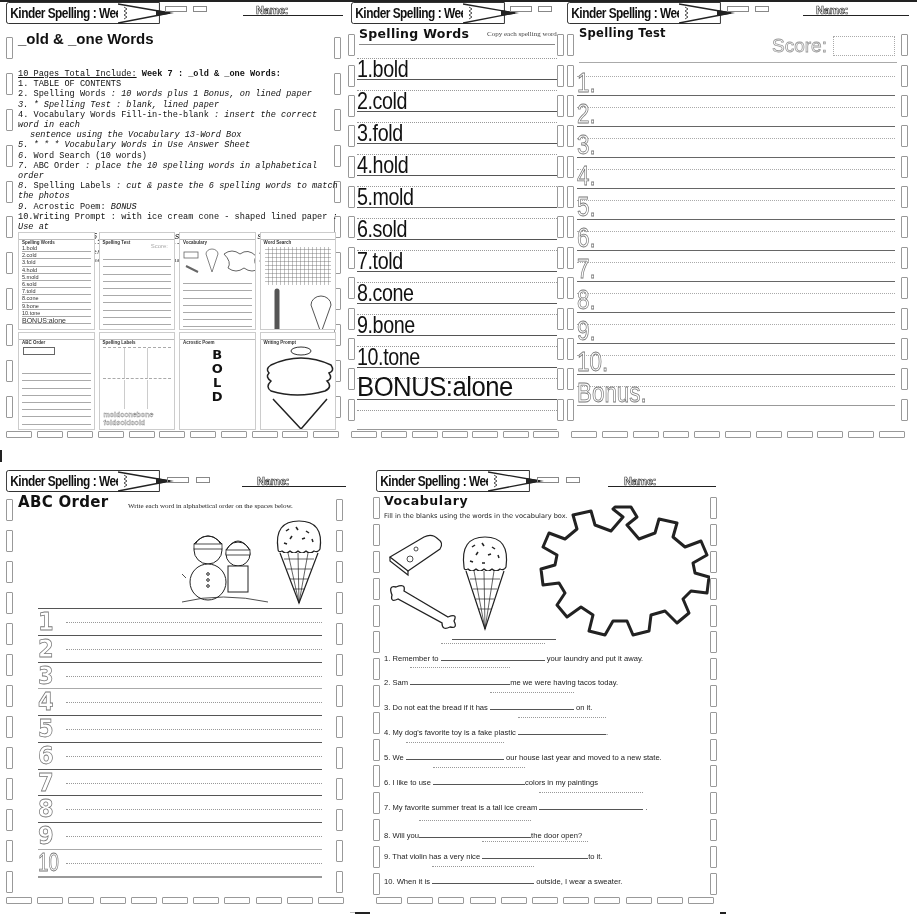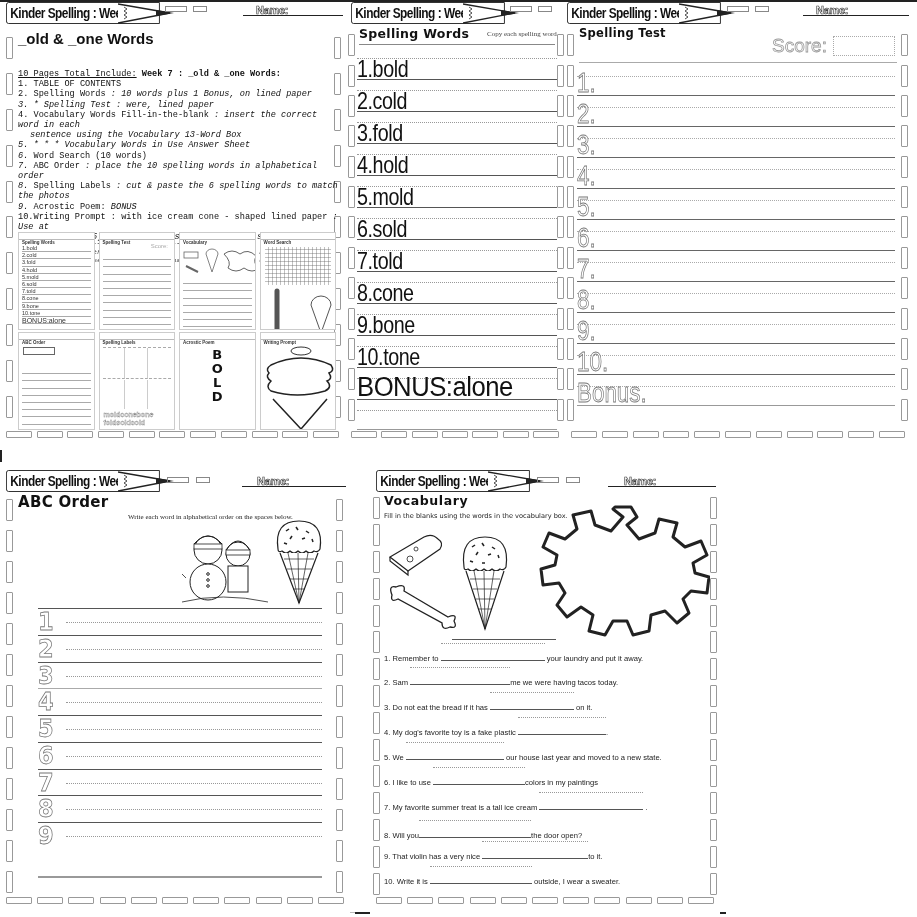--- a/index.html
+++ b/index.html
@@ -57,21 +57,21 @@
   #p3 .score-box { position: absolute; left: 268px; top: 36px; width: 62px; height: 20px; border: 1px dotted #aaa; }
   #p3 .title-rule { position: absolute; left: 14px; right: 20px; top: 62px; height: 1px; background: #aaa; }
   .test-row { position: absolute; left: 12px; right: 22px; height: 31px; }
   .test-row .dots { position: absolute; left: 0; right: 0; top: 11px; border-top: 1px dotted #aaa; }
   .test-row .base { position: absolute; left: 0; right: 0; bottom: 0; height: 1.5px; background: #666; }
   .test-row .n { position: absolute; left: 0; bottom: -1px; font-size: 28px; font-family: "Liberation Sans", sans-serif; color: #fff; -webkit-text-stroke: 0.8px #777; transform: scaleX(0.8); transform-origin: left bottom; line-height: 28px; white-space: nowrap; }
 
   
   #p4 { left: 0; top: 465px; width: 350px; height: 452px; }
   #p4 .pg-title { position: absolute; left: 18px; top: 28px; font-size: 15px; }
-  #p4 .instr { position: absolute; left: 128px; top: 48px; font-family: "Liberation Serif", serif; font-size: 7px; color: #222; white-space: nowrap; }
+  #p4 .instr { position: absolute; left: 128px; top: 37px; font-family: "Liberation Serif", serif; font-size: 7px; color: #222; white-space: nowrap; }
   #p4 .word-box { position: absolute; left: 20px; top: 60px; width: 158px; height: 40px; border: 3px double #333; outline: 1px solid #333; outline-offset: -7px; font-family: "Liberation Serif", serif; font-size: 11px; line-height: 14px; text-align: center; padding-top: 5px; color: #222; }
   .abc-row { position: absolute; left: 38px; right: 28px; height: 26.8px; border-top: 1.5px solid #555; }
   .abc-row .dots { position: absolute; left: 28px; right: 0; top: 13px; border-top: 1px dotted #999; }
   .abc-row .n { position: absolute; left: 0; top: -1px; font-family: "DejaVu Sans", sans-serif; font-weight: bold; font-size: 25px; line-height: 27px; color: #fff; -webkit-text-stroke: 0.8px #777; transform: scaleX(0.9); transform-origin: left top; }
   .abc-last { position: absolute; left: 38px; right: 28px; height: 1.5px; background: #999; }
 
   
   #p5 { left: 370px; top: 465px; width: 350px; height: 452px; }
   #p5 .pg-title { position: absolute; left: 14px; top: 28px; font-size: 12.5px; letter-spacing: 0.6px; }
   #p5 .instr { position: absolute; left: 14px; top: 47px; font-family: "DejaVu Sans", sans-serif; font-size: 6.6px; color: #222; white-space: nowrap; }
@@ -140,21 +140,21 @@
   <span class="art mini-rect" style="left:193px;top:6px;margin:0;width:14px"></span>
   <span class="name-label" style="left:210px">Name:</span>
   <div class="name-line" style="left:243px;width:100px"></div>
 
   <div class="toc-title">_old &amp; _one Words</div>
 
   <div class="toc-body">
     <div><span style="text-decoration:underline">10 Pages Total Include:</span><b> Week 7 : _old &amp; _one Words:</b></div>
     <div><span>1.</span><span> TABLE OF CONTENTS</span></div>
     <div><span>2.</span><span> Spelling Words </span><i>: 10 words plus 1 Bonus, on lined paper</i></div>
-    <div><i><span>3.</span><span> * Spelling Test </span><span>: were, lined paper</span></i></div>
+    <div><i><span>3.</span><span> * Spelling Test </span><span>: blank, lined paper</span></i></div>
     <div><span>4.</span><span> Vocabulary Words Fill-in-the-blank </span><i>: insert the correct word in each</i></div>
     <div class="ind"><i>sentence using the Vocabulary 13-Word Box</i></div>
     <div><i><span>5.</span><span> * * *  Vocabulary Words in Use Answer Sheet</span></i></div>
     <div><i>6.</i><span> Word Search (10 words)</span></div>
     <div><i>7.</i><span> ABC Order </span><i>: place the 10 spelling words in alphabetical order</i></div>
     <div><i>8.</i><span> Spelling Labels </span><i>: cut &amp; paste the 6 spelling words to match the photos</i></div>
     <div><i>9.</i><span> Acrostic Poem: </span><i>BONUS</i></div>
     <div><span>10.</span><span>Writing Prompt : with ice cream cone - shaped lined paper </span><i>: Use at</i></div>
     <div class="ind"><i>least five (5) spelling words to write your story.</i></div>
     <div class="dashes"></div>
@@ -646,20 +646,24 @@
       <div class="dots"></div>
       <div class="n">7</div>
     </div>
   <div class="abc-row" style="top:330px">
       <div class="dots"></div>
       <div class="n">8</div>
     </div>
   <div class="abc-row" style="top:357px">
       <div class="dots"></div>
       <div class="n">9</div>
+    </div>
+  <div class="abc-row" style="top:384px;border-top-color:#aaa">
+      <div class="dots"></div>
+      <div class="n" style="font-weight:normal;font-family:'Liberation Sans',sans-serif;transform:scaleX(0.75)">10</div>
     </div>
   <div class="abc-last" style="top:411px"></div>
 </div>
 
 <div class="page" id="p5">
   <div class="tabs-v" style="left:3px;top:30px">
       <span></span>
       <span></span>
       <span></span>
       <span></span>
@@ -760,14 +764,14 @@
 
   <div class="sentence" style="top:188px"><span>1.</span> <span>Remember to </span><span class="blank" style="width:104px"></span><span> your laundry and put it away.</span></div>
   <div class="sentence" style="top:212px"><span>2.</span> <span>Sam </span><span class="blank" style="width:100px"></span><span>me we were having tacos today.</span></div>
   <div class="sentence" style="top:237px"><span>3.</span> <span>Do not eat the bread if it has </span><span class="blank" style="width:84px"></span><span> on it.</span></div>
   <div class="sentence" style="top:262px"><span>4.</span> <span>My dog's favorite toy is a fake plastic </span><span class="blank" style="width:88px"></span><span>.</span></div>
   <div class="sentence" style="top:287px"><span>5.</span> <span>We </span><span class="blank" style="width:98px"></span><span> our house last year and moved to a new state.</span></div>
   <div class="sentence" style="top:312px"><span>6.</span> <span> I like to use </span><span class="blank" style="width:92px"></span><span>colors in my paintings</span></div>
   <div class="sentence" style="top:337px"><span>7.</span> <span>My favorite summer treat is a tall ice cream </span><span class="blank" style="width:104px"></span><span> .</span></div>
   <div class="sentence" style="top:365px"><span>8.</span> <span>Will you</span><span class="blank" style="width:112px"></span><span>the door open?</span></div>
   <div class="sentence" style="top:386px"><span>9.</span> <span>That violin has a very nice </span><span class="blank" style="width:106px"></span><span>to it.</span></div>
-  <div class="sentence" style="top:411px"><span>10.</span> <span>Write it is </span><span class="blank" style="width:102px"></span><span> outside, I wear a sweater.</span></div>
+  <div class="sentence" style="top:411px"><span>10.</span> <span>When it is </span><span class="blank" style="width:102px"></span><span> outside, I wear a sweater.</span></div>
 </div>
 
 </body></html>

